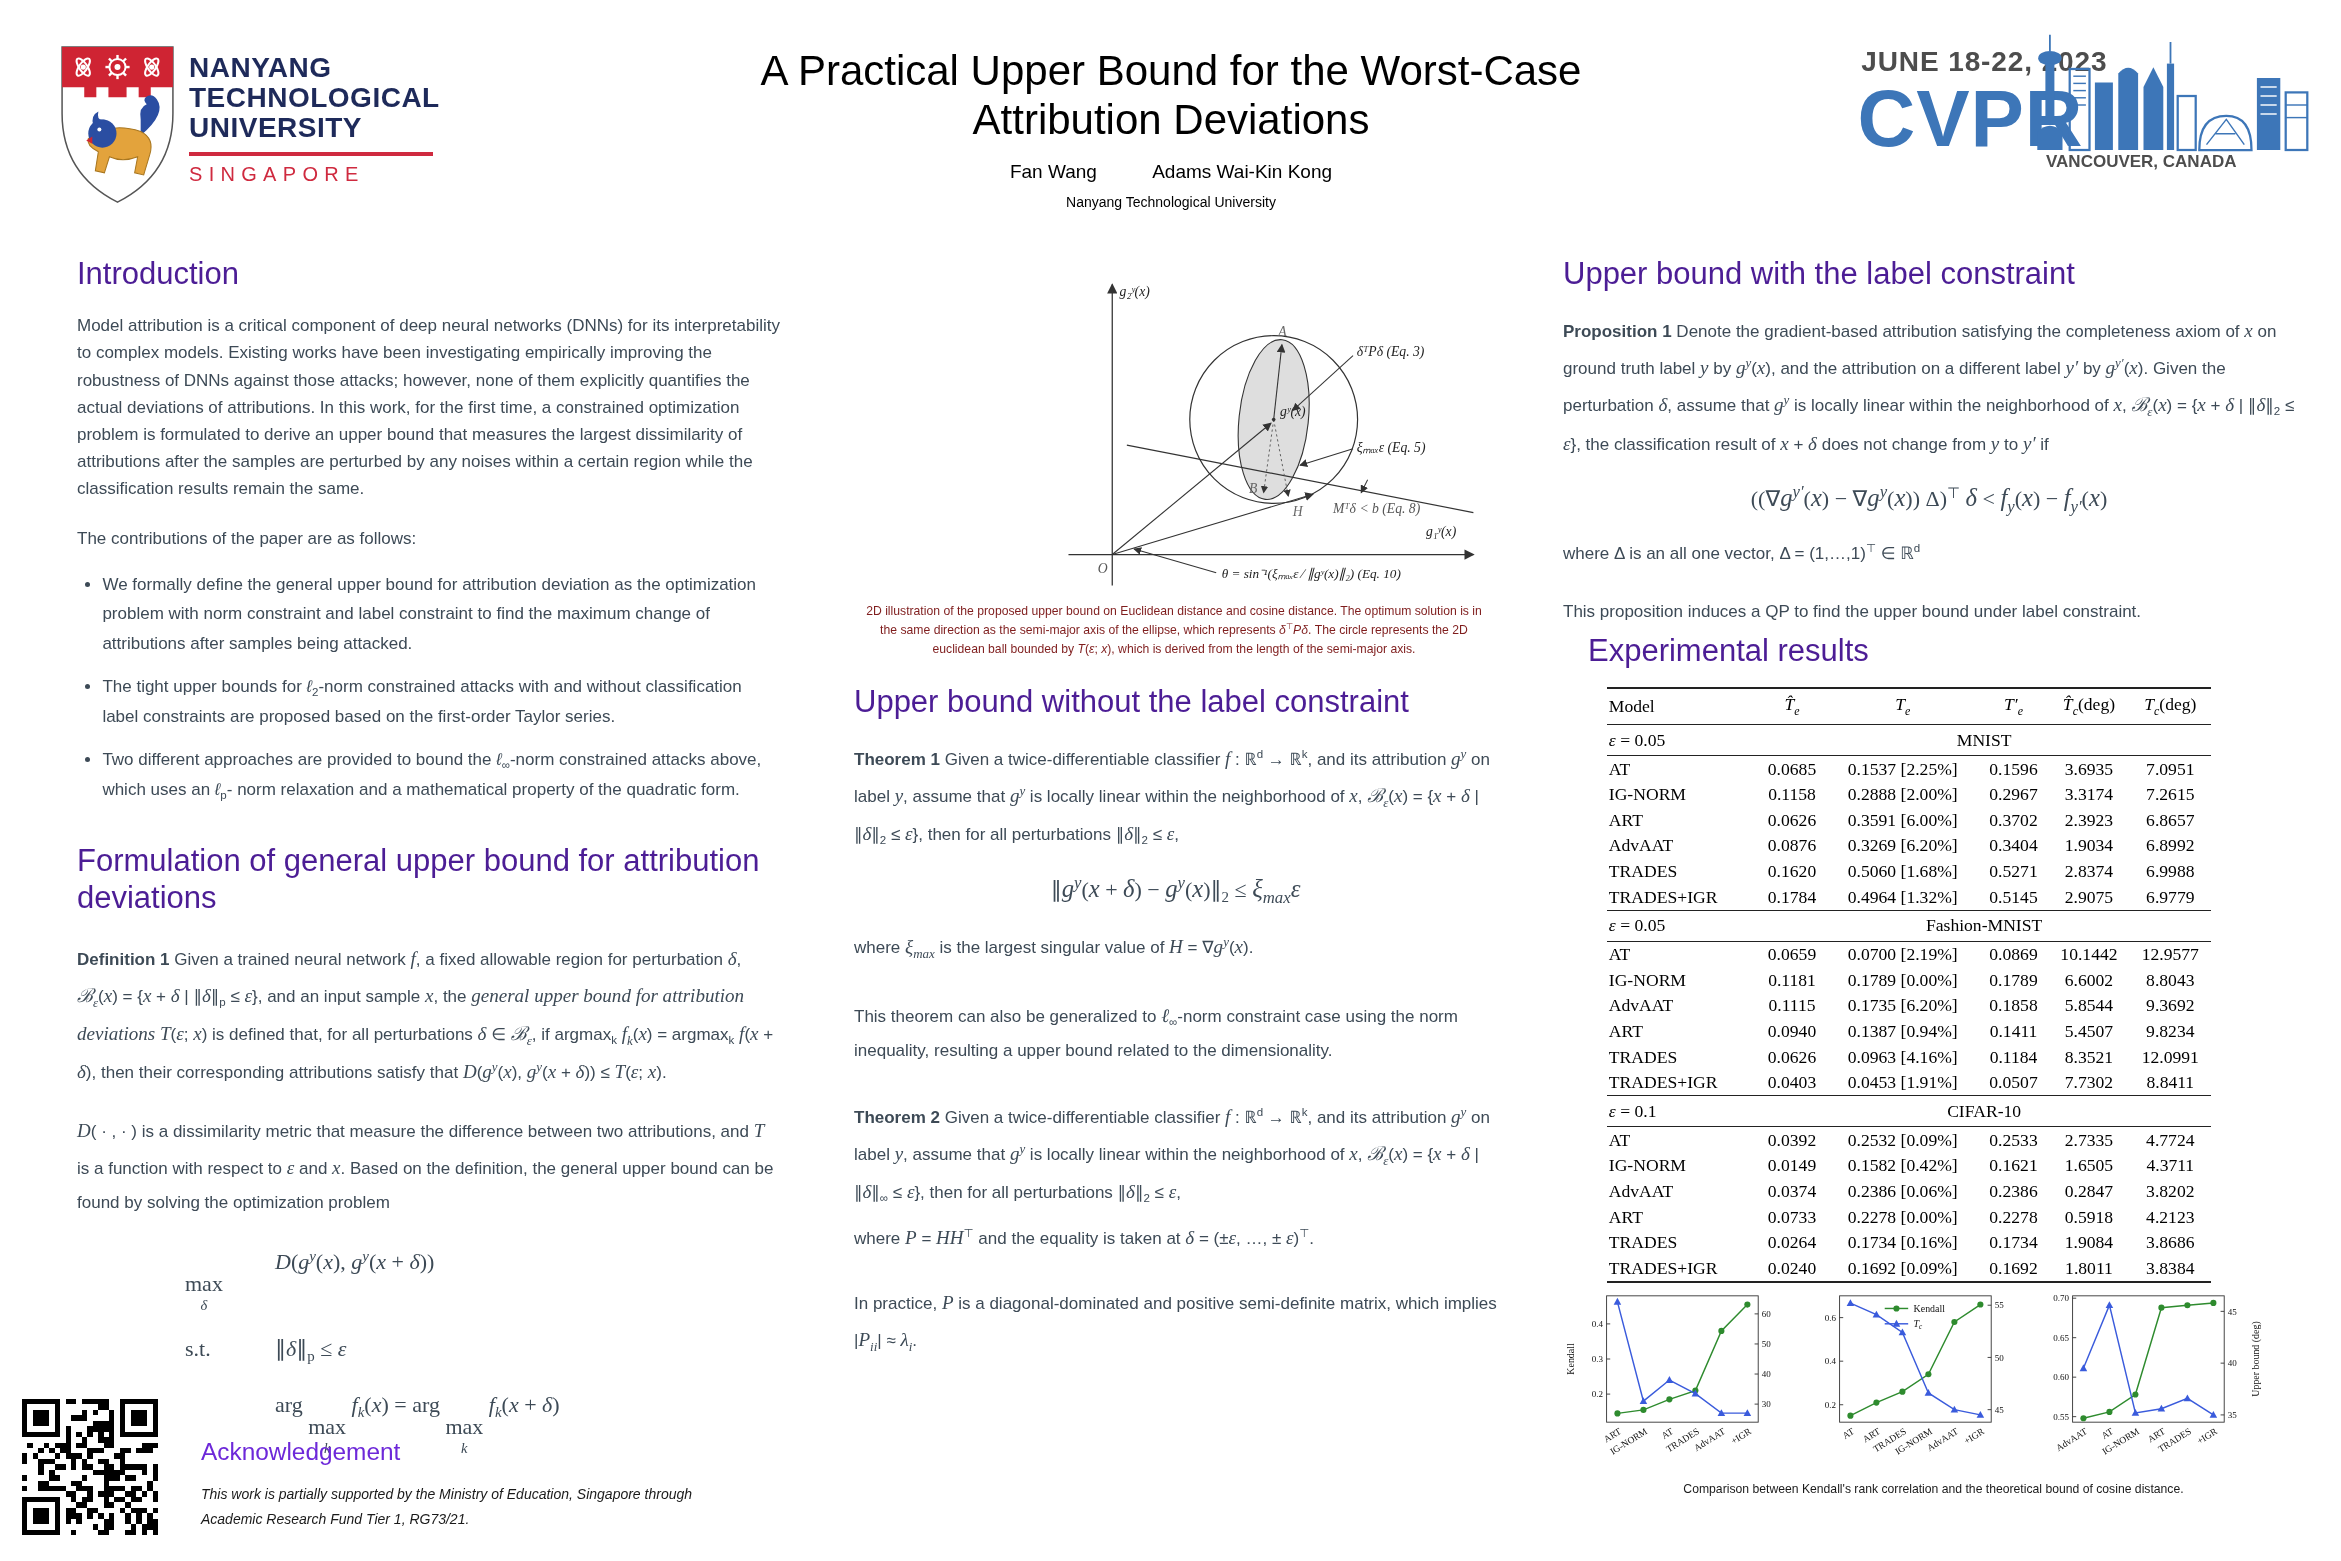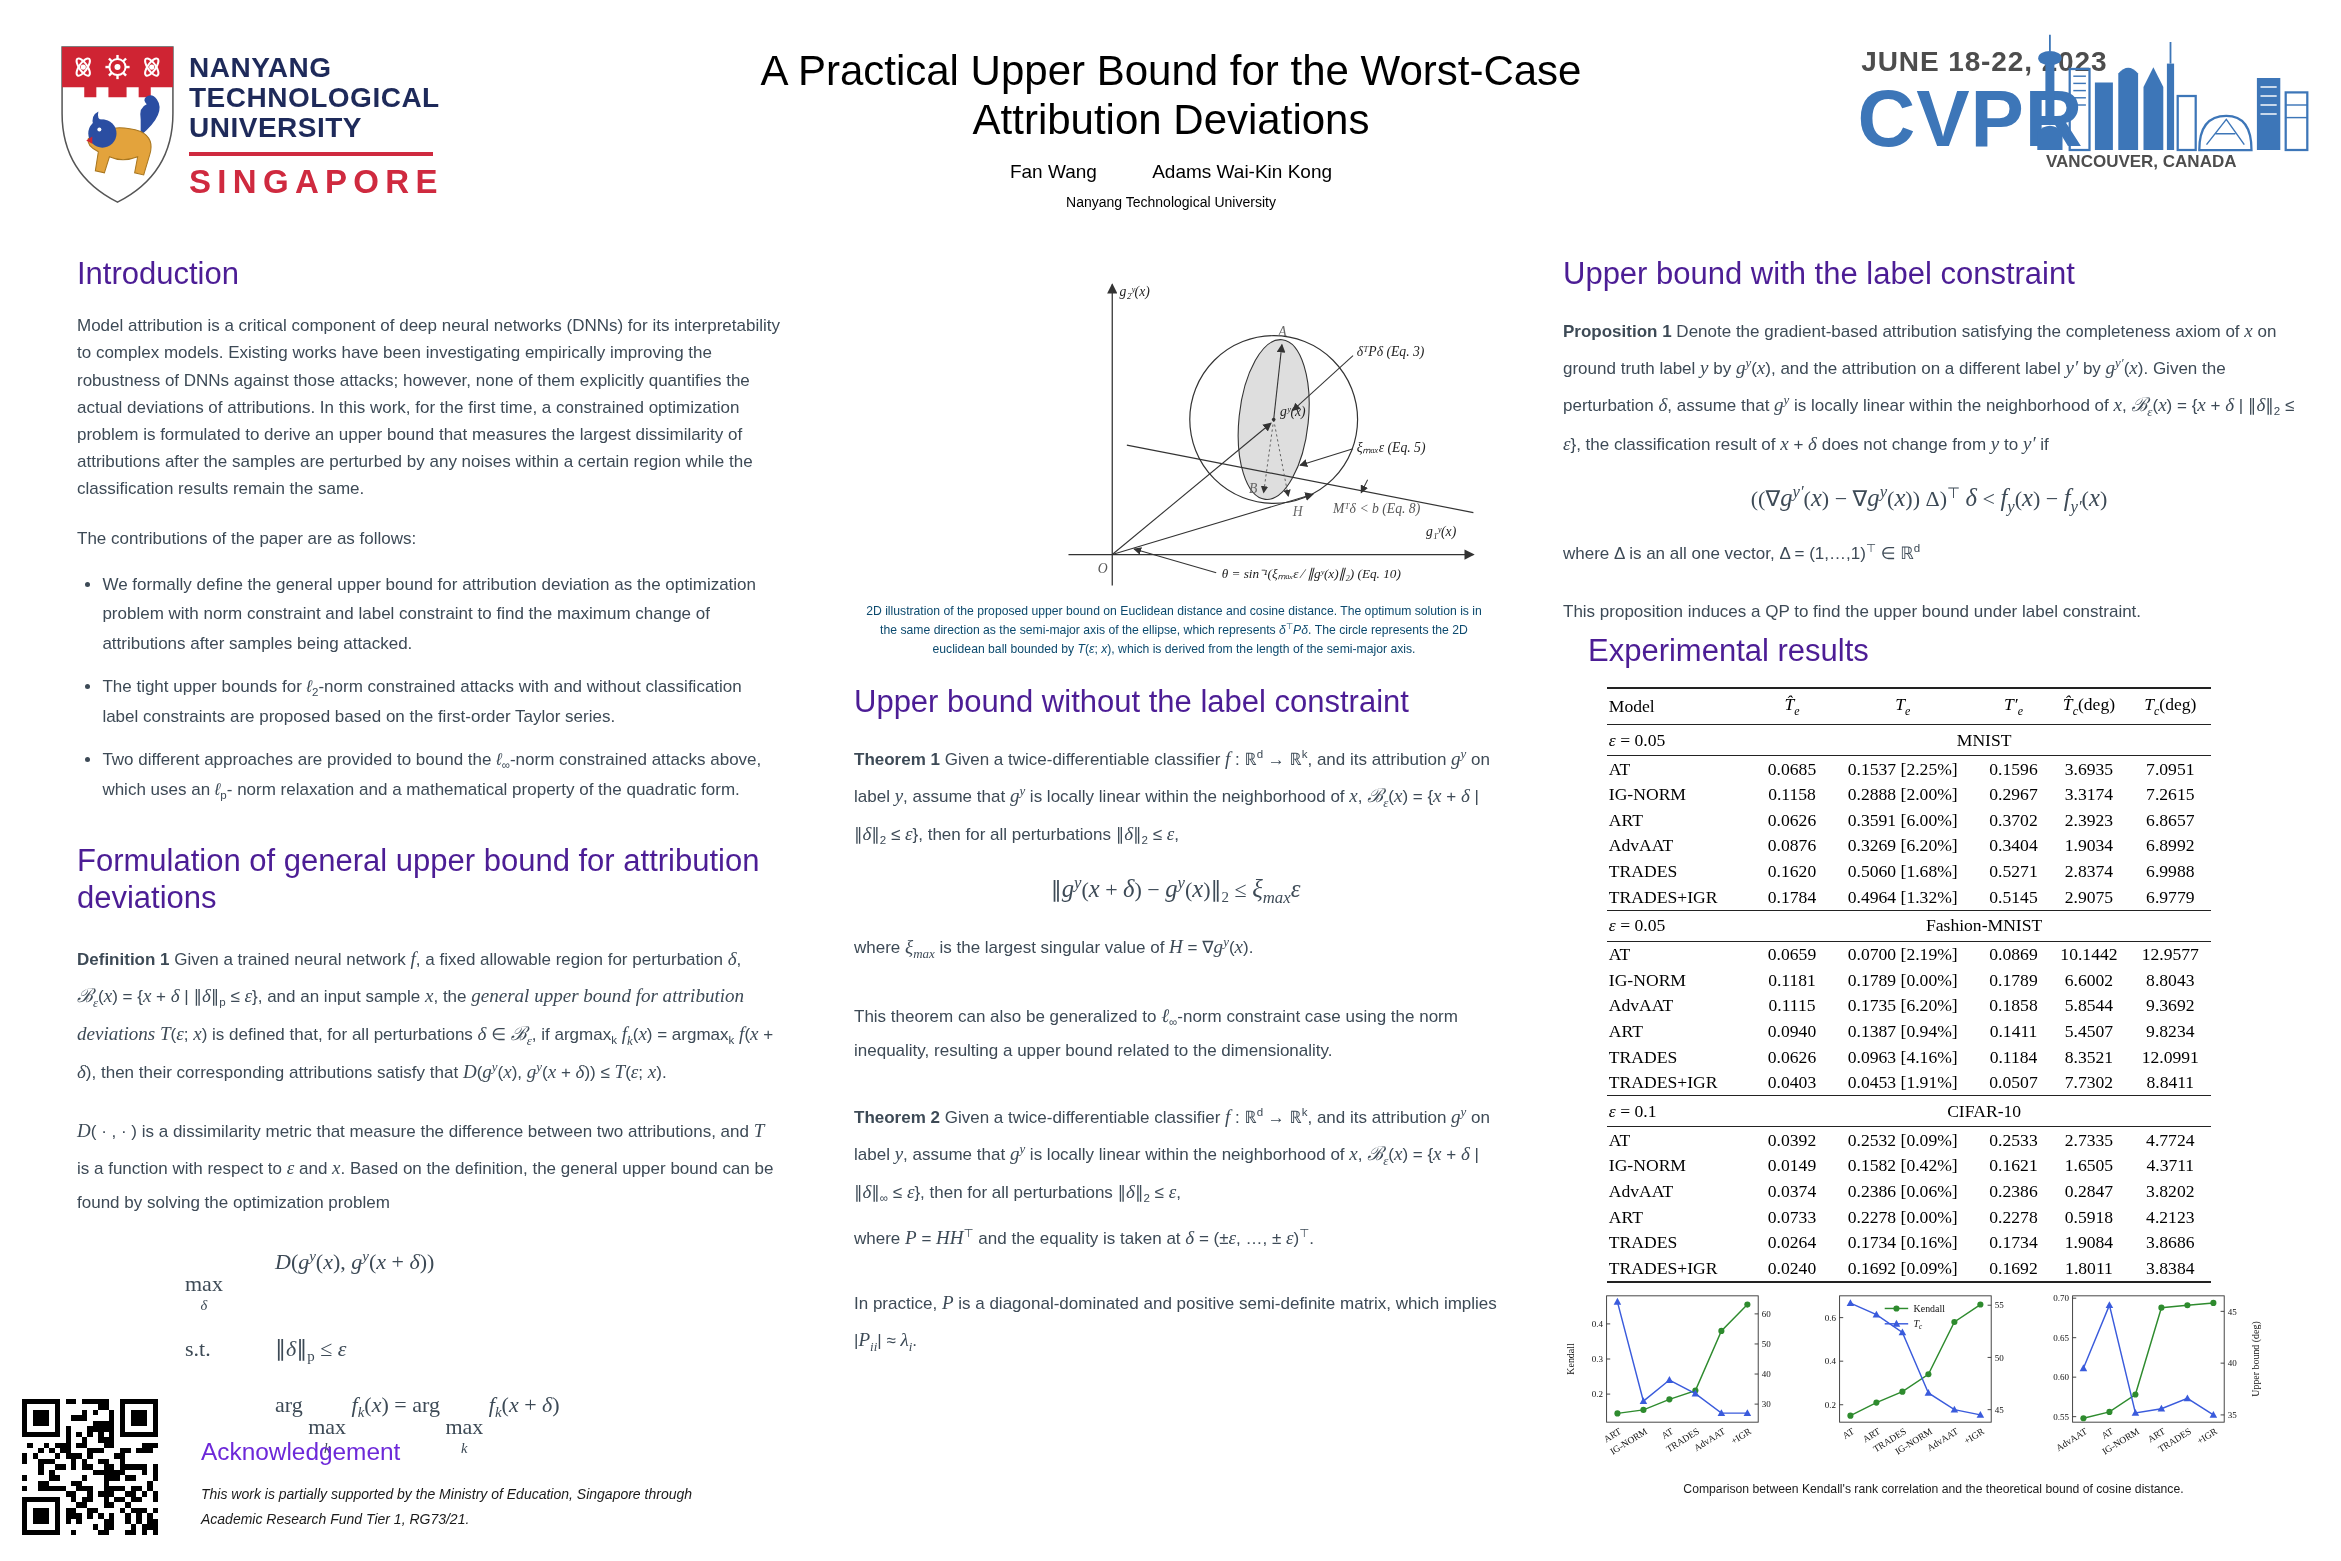--- a/index.html
+++ b/index.html
@@ -9,21 +9,21 @@
   .title-block{position:absolute;left:674px;top:47px;width:994px;text-align:center;color:#000;}
   .title-line{font-size:42px;line-height:1.16;font-weight:400;}
   .authors-row{margin-top:16.3px;font-size:19px;}
   .authors-row .author{display:inline-block;margin:0 25px;}
   .affiliation{margin-top:11px;font-size:14px;}
   
   .ntu-logo{position:absolute;left:52px;top:38px;width:389px;height:181px;}
   .ntu-text{position:absolute;left:137px;top:14.5px;}
   .ntu-name{font-size:28px;font-weight:bold;color:#1e2a5a;line-height:1.08;letter-spacing:0.5px;}
   .ntu-rule{width:244px;height:3.6px;background:#cf2a3f;margin:9px 0 7.2px 0;}
-  .ntu-sing{font-size:33px;font-weight:bold;color:#cf2a3f;letter-spacing:6.3px;}
+  .ntu-sing{font-size:20px;font-weight:normal;color:#cf2a3f;letter-spacing:6.3px;}
   
   .cvpr-logo{position:absolute;left:1854px;top:33px;width:461px;height:158px;}
   .cvpr-date{position:absolute;left:7.2px;top:12.6px;font-size:28px;font-weight:bold;color:#4d4d4d;letter-spacing:0.9px;}
   .cvpr-acronym{position:absolute;left:3.6px;top:40px;font-size:80px;font-weight:bold;color:#3d76b8;letter-spacing:0.9px;}
   .cvpr-city{position:absolute;left:192px;top:119px;font-size:17px;font-weight:bold;color:#4d4d4d;}
   .cvpr-sky{position:absolute;left:181px;top:0px;}
   
   .col{position:absolute;color:#3d4a56;font-size:17px;line-height:1.6;}
   h2.sec{font-size:31px;font-weight:400;color:#4c1d95;margin:0 0 20px 0;line-height:1.2;}
   .col p{margin:0 0 9px 0;}
@@ -36,21 +36,21 @@
   .eq{font-family:"Liberation Serif",serif;font-size:22px;text-align:center;margin:16.3px 0;color:#3d4a56;}
   .opt-table{display:grid;grid-template-columns:90px auto;row-gap:18px;margin:25px 0 0 108px;
              font-family:"Liberation Serif",serif;font-size:22px;color:#3d4a56;}
   .stack{display:inline-flex;flex-direction:column;align-items:center;line-height:1;vertical-align:-1.0em;}
   .stack .under{font-size:66%;margin-top:2.7px;}
   .radsign{font-size:1.85em;vertical-align:-0.45em;font-style:normal;}
   .radbody{display:inline-block;border-top:1.8px solid #3d4a56;padding:1.8px 5.4px 0 1.8px;}
   
   .figure-wrap{position:absolute;left:1032px;top:264px;width:456px;height:333px;}
   .fig-caption{position:absolute;left:857px;top:602px;width:634px;font-size:12.2px;line-height:1.5;
-               color:#0c4a6e;text-align:center;}
+               color:#7f1d1d;text-align:center;}
   
   .qr-wrap{position:absolute;left:22px;top:1397px;width:136px;height:136px;}
   .ack{position:absolute;left:201px;top:1438px;width:560px;color:#1a1a1a;}
   .ack h3{font-size:24.4px;font-weight:400;color:#6d28d9;margin:0 0 16.3px 0;}
   .ack .ack-body{font-size:14px;line-height:1.75;width:542px;font-style:italic;}
   
   .results-heading{position:absolute;left:1588px;top:632px;}
   .tbl-wrap{position:absolute;left:1607px;top:687px;width:604px;font-family:"Liberation Serif",serif;}
   table.results{border-collapse:collapse;width:100%;color:#000;font-size:17.6px;
                 border-top:2.7px double #222;border-bottom:2.7px double #222;}

